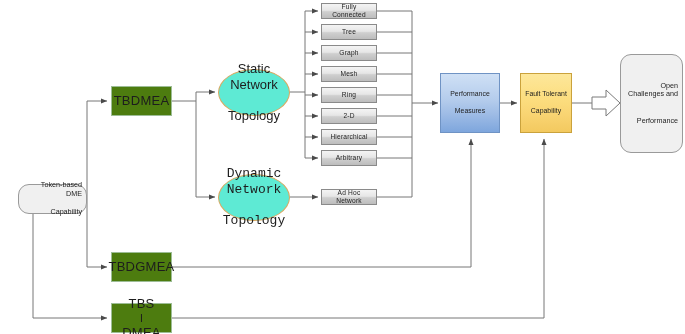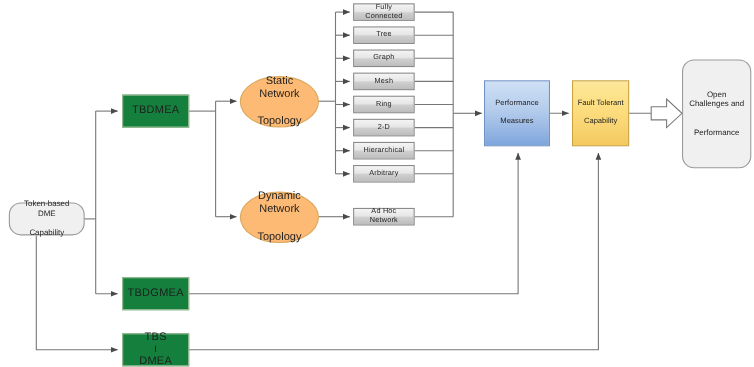--- a/index.html
+++ b/index.html
@@ -33,37 +33,38 @@
     z-index:3;
   }
   .node span{display:block;padding:0 2px;}
 
   
   .rounded{
     background:#f0f0f0;
     border:1px solid #9a9a9a;
     border-radius:9px;
     font-size:7.2px;
+    text-align:right;
   }
   .rounded.big{border-radius:11px;}
 
   
   .green{
-    background:#15803d;
+    background:#4d7c0f;
     border:1px solid #9dbd96;
-    font-size:10px;
+    font-size:13px;
     letter-spacing:.25px;
   }
 
   
   .ellipse{
-    background:#fdba74;
+    background:#5eead4;
     border:1px solid #d9a85f;
     border-radius:50%;
-    font-size:10px;
+    font-size:13px;
     justify-content:center;
   }
 
   
   .chip{
     background:linear-gradient(to bottom,#f4f4f4 0%,#e6e6e6 45%,#cfcfcf 55%,#bdbdbd 100%);
     border:1px solid #8a8a8a;
     font-size:6.6px;
     letter-spacing:.2px;
   }
@@ -142,21 +143,21 @@
       <path d="M172,318 L544,318 L544,139" marker-end="url(#arrow)"></path>
 
       <path d="M572,103 L592,103" stroke-width="1"></path>
     </g>
 
     <g stroke="#7a7a7a" stroke-width="1" fill="#ffffff" stroke-linejoin="miter">
       <path d="M592,97 L606,97 L606,90 L620,103 L606,116 L606,109 L592,109 z"></path>
     </g>
   </svg>
 
-  <div class="node rounded big" style="left:8px;top:184px;width:69px;height:30px;">
+  <div class="node rounded big" style="left:18px;top:184px;width:69px;height:30px;">
     <span>
       <span>Token-based DME</span><br>
       <span>Capability</span>
     </span>
   </div>
 
   <div class="node green" style="left:111px;top:86px;width:61px;height:30px;">
     <span>TBDMEA</span>
   </div>
 
@@ -172,21 +173,21 @@
       </span>
   </div>
 
   <div class="node ellipse" style="left:218px;top:69px;width:72px;height:47px;">
     <span>
       <span>Static Network</span><br>
       <span>Topology</span>
     </span>
   </div>
 
-  <div class="node ellipse" style="left:218px;top:174px;width:72px;height:47px;">
+  <div class="node ellipse" style="left:218px;top:174px;width:72px;height:47px;font-family:Liberation Mono, monospace;">
     <span>
       <span>Dynamic Network</span><br>
       <span>Topology</span>
     </span>
   </div>
 
   <div class="node chip" style="left:321px;top:3px;width:56px;height:16px;">
     <span>Fully Connected</span>
   </div>
   <div class="node chip" style="left:321px;top:24px;width:56px;height:16px;">

